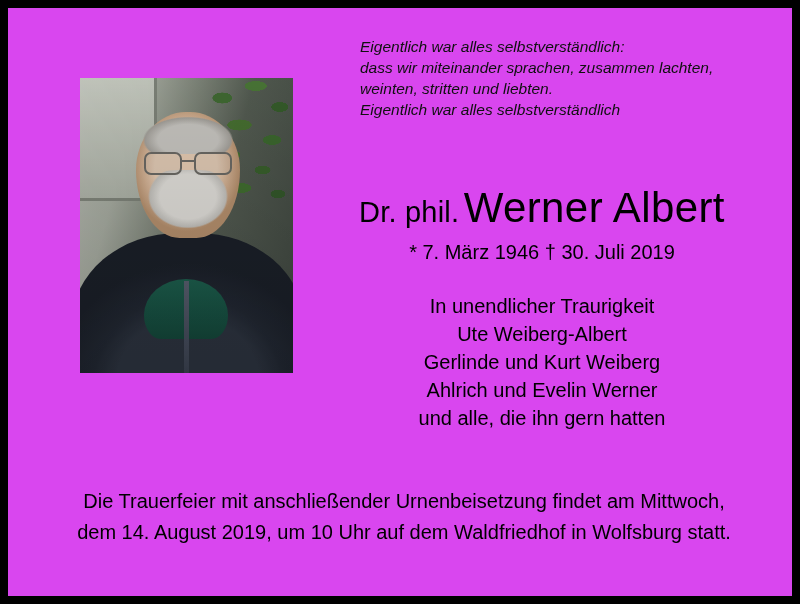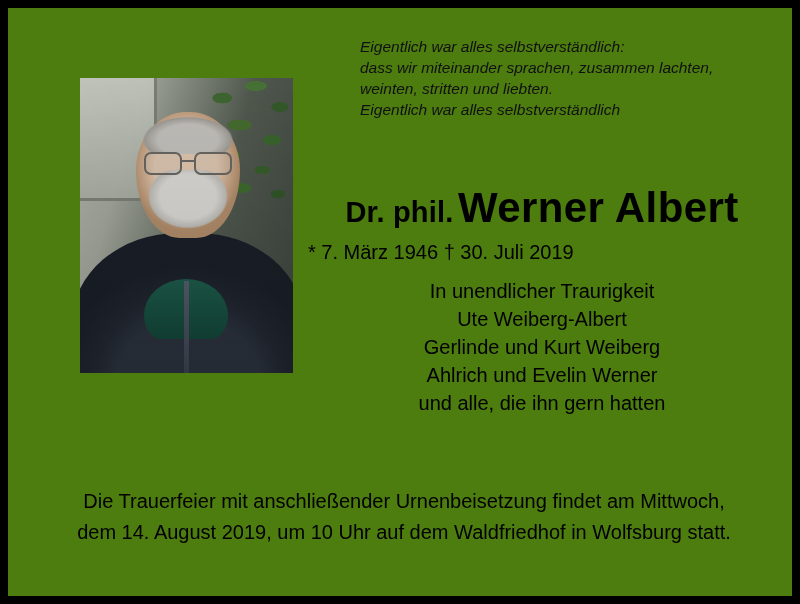--- a/index.html
+++ b/index.html
@@ -13,21 +13,21 @@
     font-family: "Liberation Sans", sans-serif;
     color: #000000;
     overflow: hidden;
   }
   .obituary {
     position: absolute;
     left: 8px;
     top: 8px;
     width: 784px;
     height: 588px;
-    background: #4d7c0f;
+    background: #d946ef;
     box-sizing: border-box;
   }
 
   
   .poem {
     position: absolute;
     left: 352px;
     top: 28px;
     width: 400px;
     font-style: italic;
@@ -172,44 +172,44 @@
   }
 
   
   .name-line {
     position: absolute;
     left: 300px;
     top: 176px;
     width: 468px;
     text-align: center;
     white-space: nowrap;
-    font-weight: bold;
   }
   .name-title {
     font-size: 29px;
     letter-spacing: .2px;
   }
   .name-main {
     font-size: 42px;
     letter-spacing: .4px;
   }
   .dates {
     position: absolute;
     left: 300px;
     top: 233px;
     width: 468px;
+    text-align: center;
     font-size: 20px;
     white-space: nowrap;
   }
 
   
   .mourners {
     position: absolute;
     left: 300px;
-    top: 269px;
+    top: 284px;
     width: 468px;
     text-align: center;
     font-size: 20px;
     line-height: 28px;
   }
   .mourners div { white-space: nowrap; }
 
   
   .ceremony {
     position: absolute;

